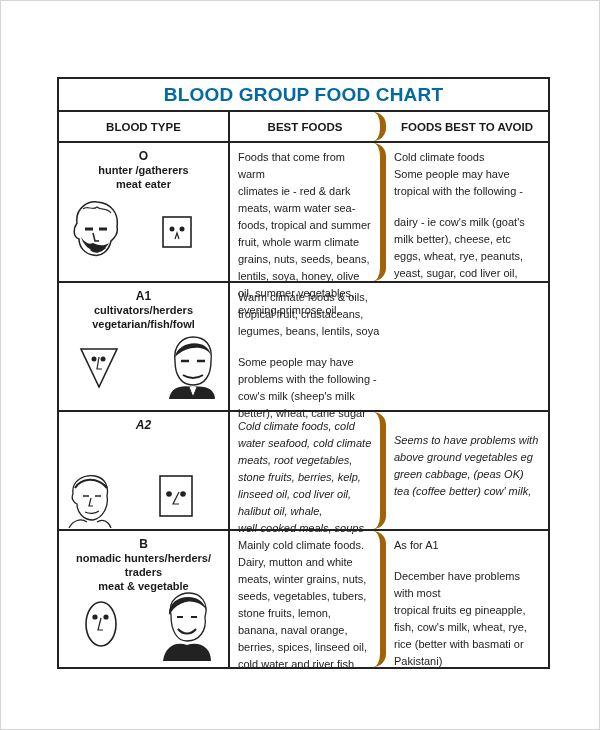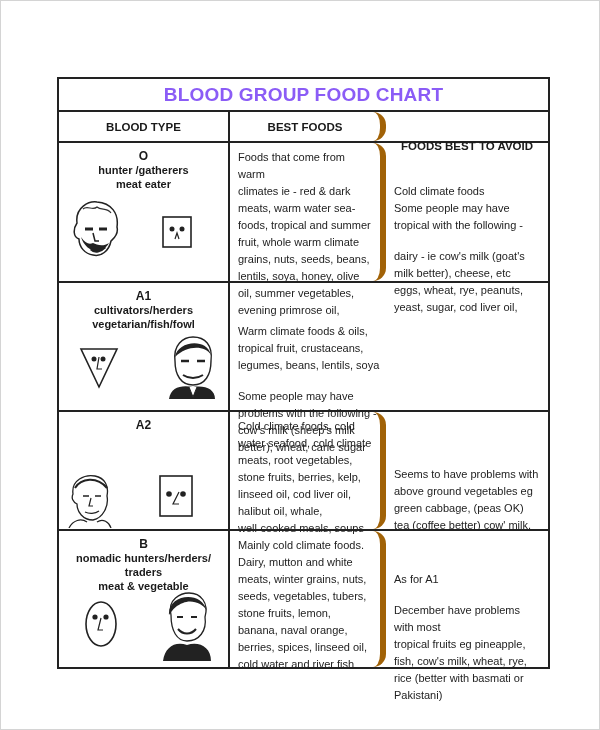--- a/index.html
+++ b/index.html
@@ -21,34 +21,34 @@
       left: 57px; top: 77px;
       width: 489px;
       border: 2px solid #222;
       background: #fff;
     }
     .title-row {
       height: 31px;
       border-bottom: 2px solid #222;
       display: flex; align-items: center; justify-content: center;
       font-weight: bold; font-size: 19px; letter-spacing: 0.2px;
-      color: #8b5cf6;
+      color: #0369a1;
     }
     .row {
       display: flex;
       border-bottom: 2px solid #222;
     }
     .row:last-child { border-bottom: none; }
     .cell {
       box-sizing: border-box;
       padding: 6px 8px;
     }
     .c1 { width: 171px; border-right: 2px solid #222; }
     .c2 { width: 156px; border-right: 6px solid #a16207; border-radius: 13px; }
-    .c3 { flex: 1; margin-top: 34px; }
+    .c3 { flex: 1; }
     .head-row { height: 29px; }
     .head-row .cell {
       display: flex; align-items: center; justify-content: center;
       font-weight: bold; font-size: 11.5px; padding: 0 4px;
     }
     .body-text {
       font-size: 11px; line-height: 17px; color: #222;
       white-space: pre-line;
     }
     .type-cell {
@@ -56,21 +56,21 @@
       text-align: center;
       font-weight: bold; font-size: 11px; line-height: 14px;
     }
     .type-code { display: block; font-size: 12px; }
     .type-desc { display: block; white-space: pre-line; }
     .portrait {
       position: absolute;
     }
     .r-o { height: 138px; }
     .r-a1 { height: 127px; justify-content: center; }
-    .r-a2 { height: 117px; }
+    .r-a2 { height: 117px; font-style: italic; }
     .r-b { height: 136px; }
     .gap { height: 14px; }
   </style>
 </head>
 <body>
 
 <div class="page-frame"></div>
 
 <div class="chart">
   <div class="title-row">BLOOD GROUP FOOD CHART</div>

